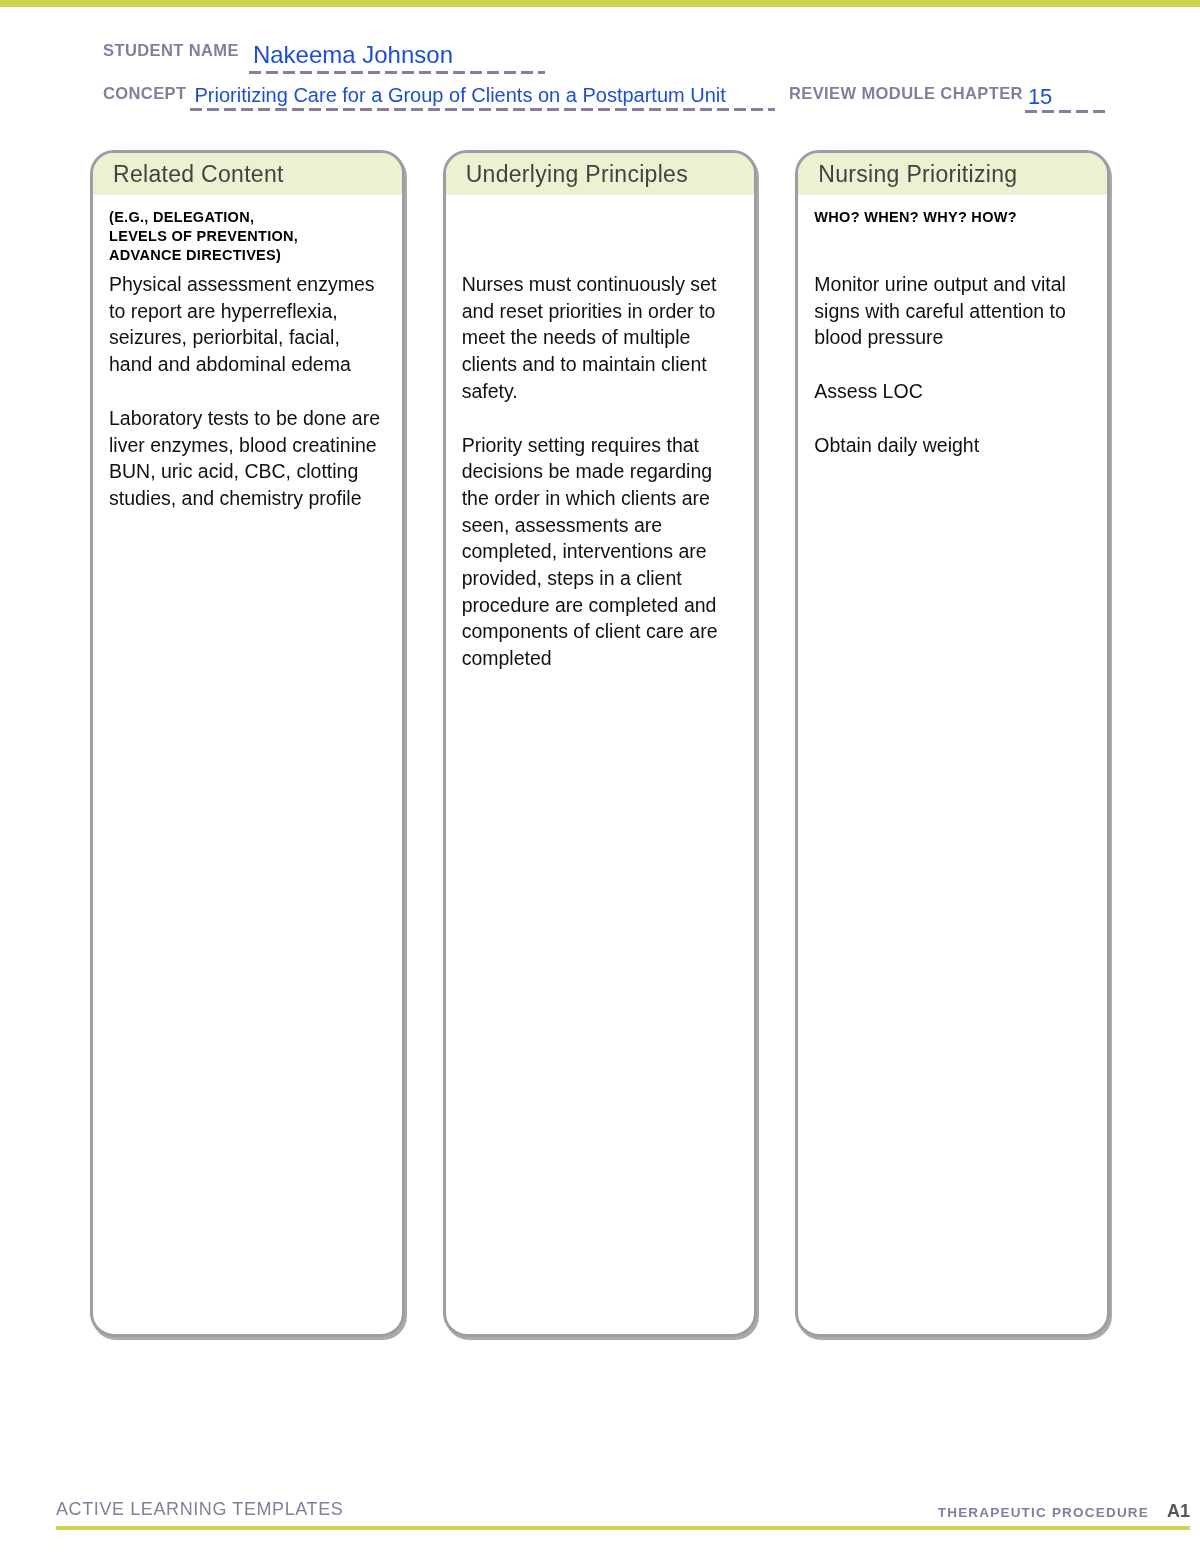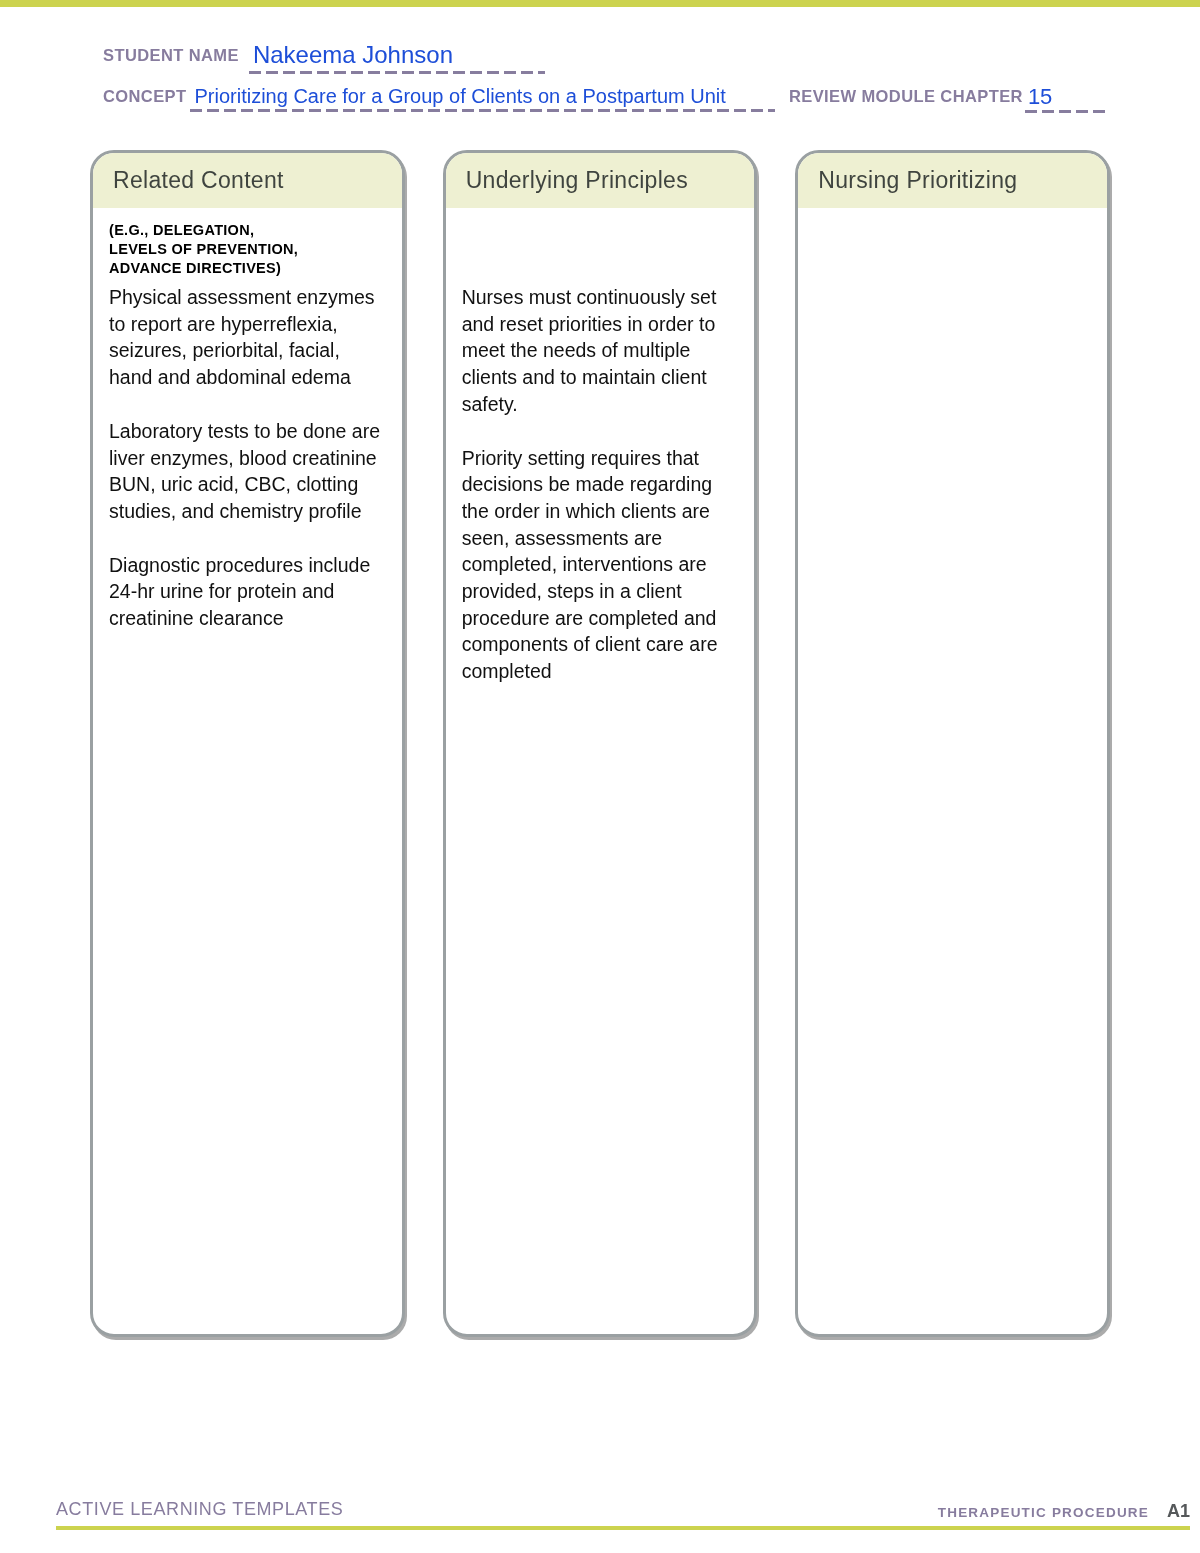--- a/index.html
+++ b/index.html
@@ -38,21 +38,21 @@
     font-weight: bold;
     font-size: 60px;
     line-height: 1.0;
     letter-spacing: 1px;
     color: #2e3230;
   }
   .masthead-rule { height: 7px; background: #ccd34f; }
 
   
   .form-area { margin: 34px 90px 0 103px; }
-  .form-row { display: flex; align-items: center; }
+  .form-row { display: flex; align-items: flex-start; }
   .row-concept { margin-top: 8px; }
   .form-label {
     color: #877c9e;
     font-size: 16.5px;
     font-weight: bold;
     letter-spacing: 0.4px;
     white-space: nowrap;
     padding-bottom: 7px;
   }
   .fill { position: relative; display: inline-block; }
@@ -81,21 +81,21 @@
   }
   .card {
     flex: 1;
     background: #ffffff;
     border: 3px solid #9aa0a2;
     border-radius: 24px;
     box-shadow: 2px 3px 0 #ababab;
     overflow: hidden;
   }
   .card-head {
-    height: 55px;
+    height: 42px;
     background: #eef0d2;
     display: flex;
     align-items: center;
     padding: 10px 20px;
     font-size: 23px;
     letter-spacing: 0.3px;
     color: #3f443f;
   }
   .card-body { padding: 13px 17px 0 16px; }
   .card-sublabel {
@@ -176,35 +176,40 @@
   <section class="cards">
 
     <article class="card">
       <div class="card-head">Related Content</div>
       <div class="card-body">
         <div class="card-sublabel">(E.G., DELEGATION,
 LEVELS OF PREVENTION,
 ADVANCE DIRECTIVES)</div>
         <p>Physical assessment enzymes to report are hyperreflexia, seizures, periorbital, facial, hand and abdominal edema</p>
         <p>Laboratory tests to be done are liver enzymes, blood creatinine BUN, uric acid, CBC, clotting studies, and chemistry profile</p>
-        <p>Diagnostic procedures include 24-hr urine for protein and creatinine clearance</p>
       </div>
     </article>
 
     <article class="card">
       <div class="card-head">Underlying Principles</div>
       <div class="card-body">
         <div class="card-sublabel"></div>
         <p>Nurses must continuously set and reset priorities in order to meet the needs of multiple clients and to maintain client safety.</p>
         <p>Priority setting requires that decisions be made regarding the order in which clients are seen, assessments are completed, interventions are provided, steps in a client procedure are completed and components of client care are completed</p>
       </div>
     </article>
 
     <article class="card">
       <div class="card-head">Nursing Prioritizing</div>
+      <div class="card-body">
+        <div class="card-sublabel">WHO? WHEN? WHY? HOW?</div>
+        <p>Monitor urine output and vital signs with careful attention to blood pressure</p>
+        <p>Assess LOC</p>
+        <p>Obtain daily weight</p>
+      </div>
     </article>
 
   </section>
 
   <footer class="page-footer">
     <div class="footer-row">
       <span class="footer-left">ACTIVE LEARNING TEMPLATES</span>
       <span class="footer-right">
         <span class="footer-right-label">THERAPEUTIC PROCEDURE</span>
         <span class="footer-page-code">A1</span>

